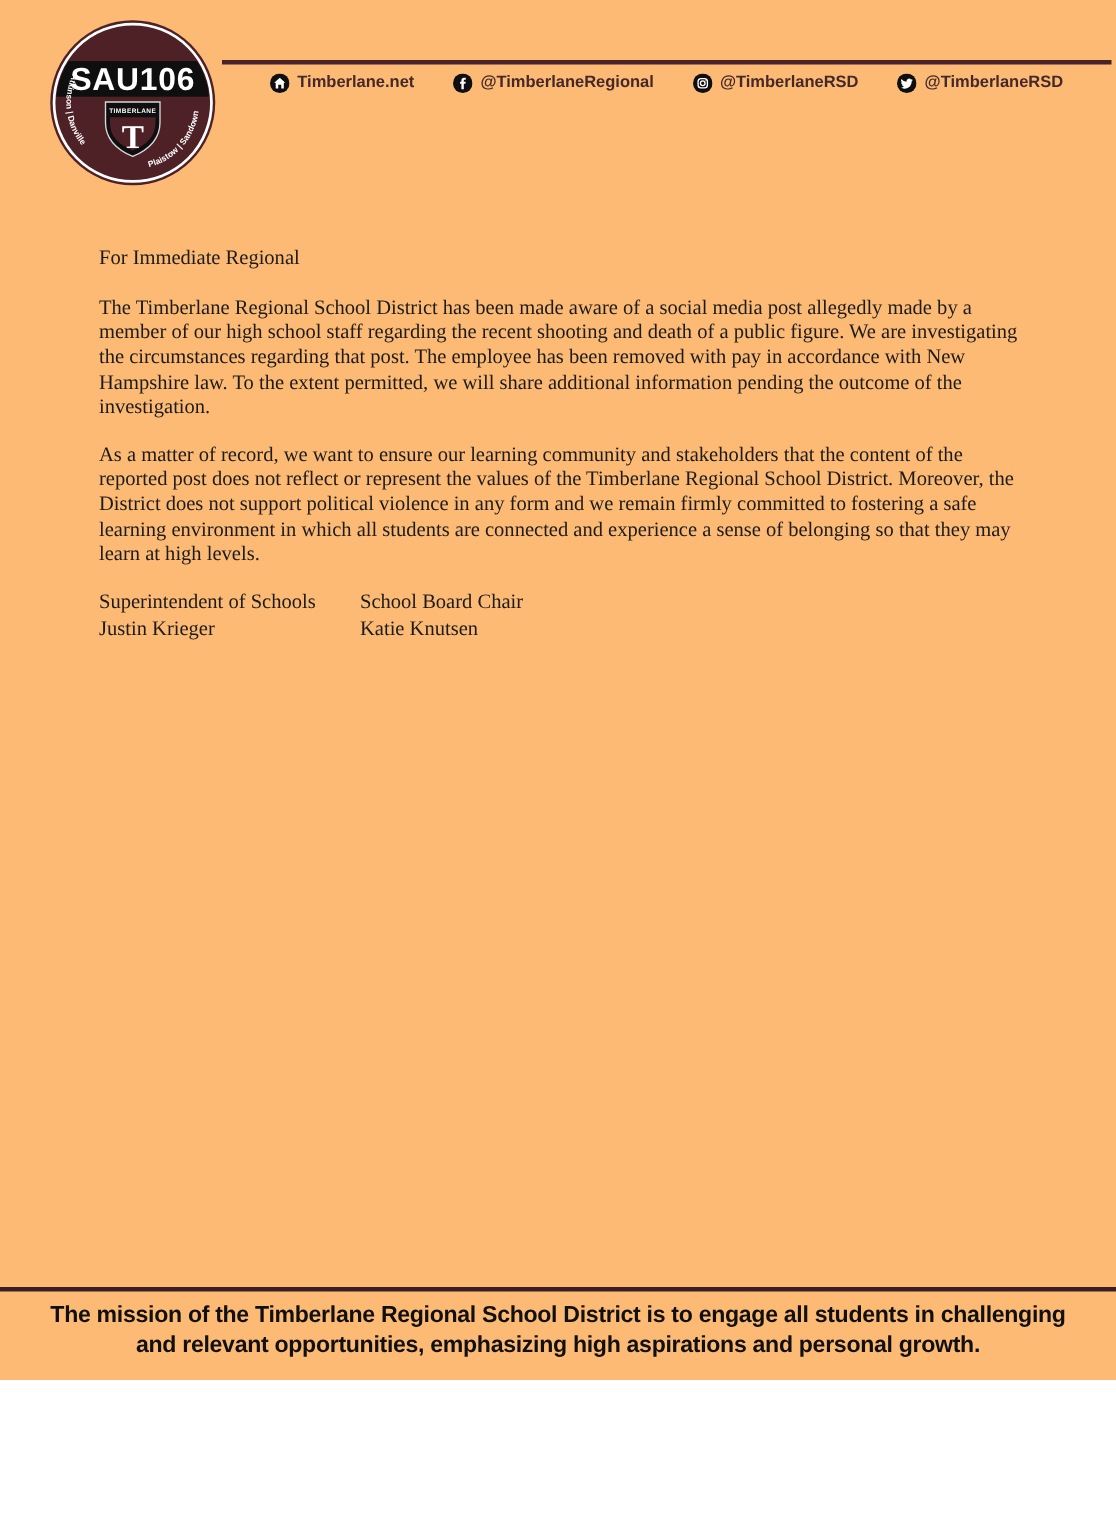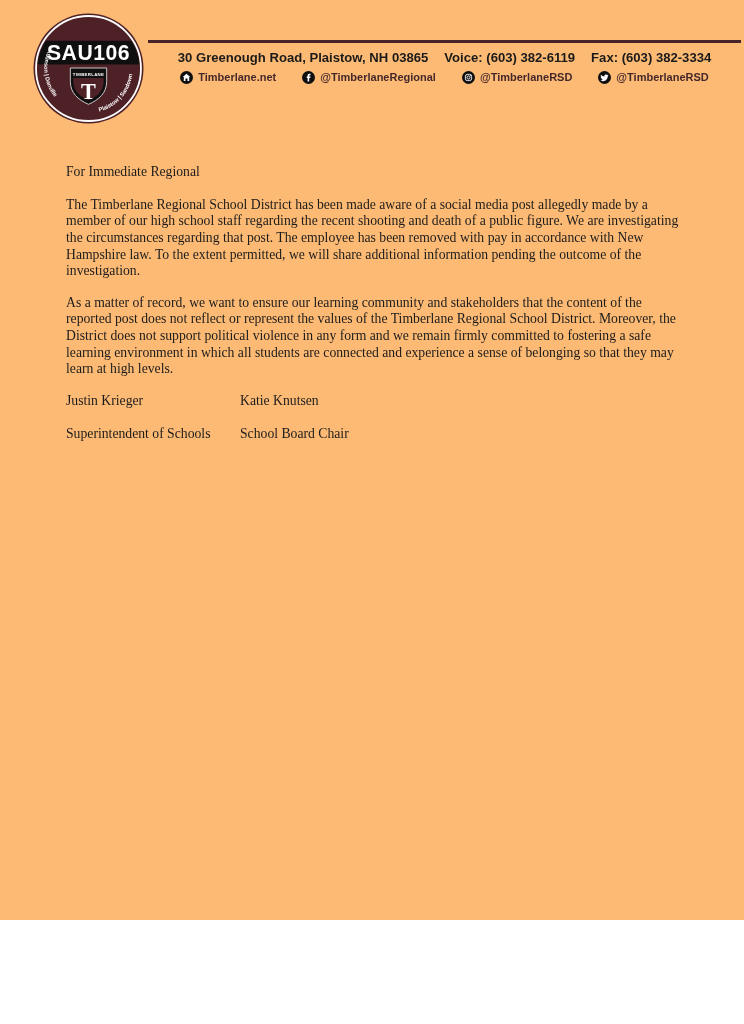--- a/index.html
+++ b/index.html
@@ -66,21 +66,20 @@
         <textPath href="#arcLeft" startOffset="4%">Atkinson | Danville</textPath>
       </text>
       <text fill="#ffffff" font-family="Liberation Sans, sans-serif" font-weight="bold" font-size="5.6">
         <textPath href="#arcRight" startOffset="4%">Plaistow | Sandown</textPath>
       </text>
     </svg>
   </div>
 
   <div class="header-text">
     <div class="rule"></div>
-    <div class="address"><span class="seg">30 Greenough Road, Plaistow, NH 03865</span><span class="seg"><span>Voice:</span>&nbsp;<span>(603) 382-6119</span></span><span class="seg"><span>Fax:</span>&nbsp;<span>(603) 382-3334</span></span></div>
 
     <div class="social">
       <span class="social-item">
         <svg width="13" height="13" viewBox="0 0 13 13">
           <circle cx="6.5" cy="6.5" r="6.5" fill="#0f0f0f"></circle>
           <path d="M6.5 2.8 L10.2 6.1 H9.2 V10 H7.5 V7.5 H5.5 V10 H3.8 V6.1 H2.8 Z" fill="#ffffff"></path>
         </svg>
         <span>Timberlane.net</span>
       </span>
       <span class="social-item">
@@ -107,24 +106,31 @@
         <span>@TimberlaneRSD</span>
       </span>
     </div>
   </div>
 
   <div class="letter">
     <div class="release">For Immediate Regional</div>
     <p>The Timberlane Regional School District has been made aware of a social media post allegedly made by a member of our high school staff regarding the recent shooting and death of a public figure. We are investigating the circumstances regarding that post. The employee has been removed with pay in accordance with New Hampshire law. To the extent permitted, we will share additional information pending the outcome of the investigation.</p>
     <p>As a matter of record, we want to ensure our learning community and stakeholders that the content of the reported post does not reflect or represent the values of the Timberlane Regional School District. Moreover, the District does not support political violence in any form and we remain firmly committed to fostering a safe learning environment in which all students are connected and experience a sense of belonging so that they may learn at high levels.</p>
 
+    <div class="sig-row">
+      <span class="sig-col1">Superintendent of Schools</span>
+      <span>School Board Chair</span>
+    </div>
     <div class="sig-row sig-names">
       <span class="sig-col1">Justin Krieger</span>
       <span>Katie Knutsen</span>
     </div>
-    <div class="sig-row">
-      <span class="sig-col1">Superintendent of Schools</span>
-      <span>School Board Chair</span>
+  </div>
+
+  <div class="footer">
+    <div class="footer-rule"></div>
+    <div class="mission">
+      <div>The mission of the Timberlane Regional School District is to engage all students in challenging</div>
+      <div>and relevant opportunities, emphasizing high aspirations and personal growth.</div>
     </div>
   </div>
-
 
 </div>
 
 </body></html>

